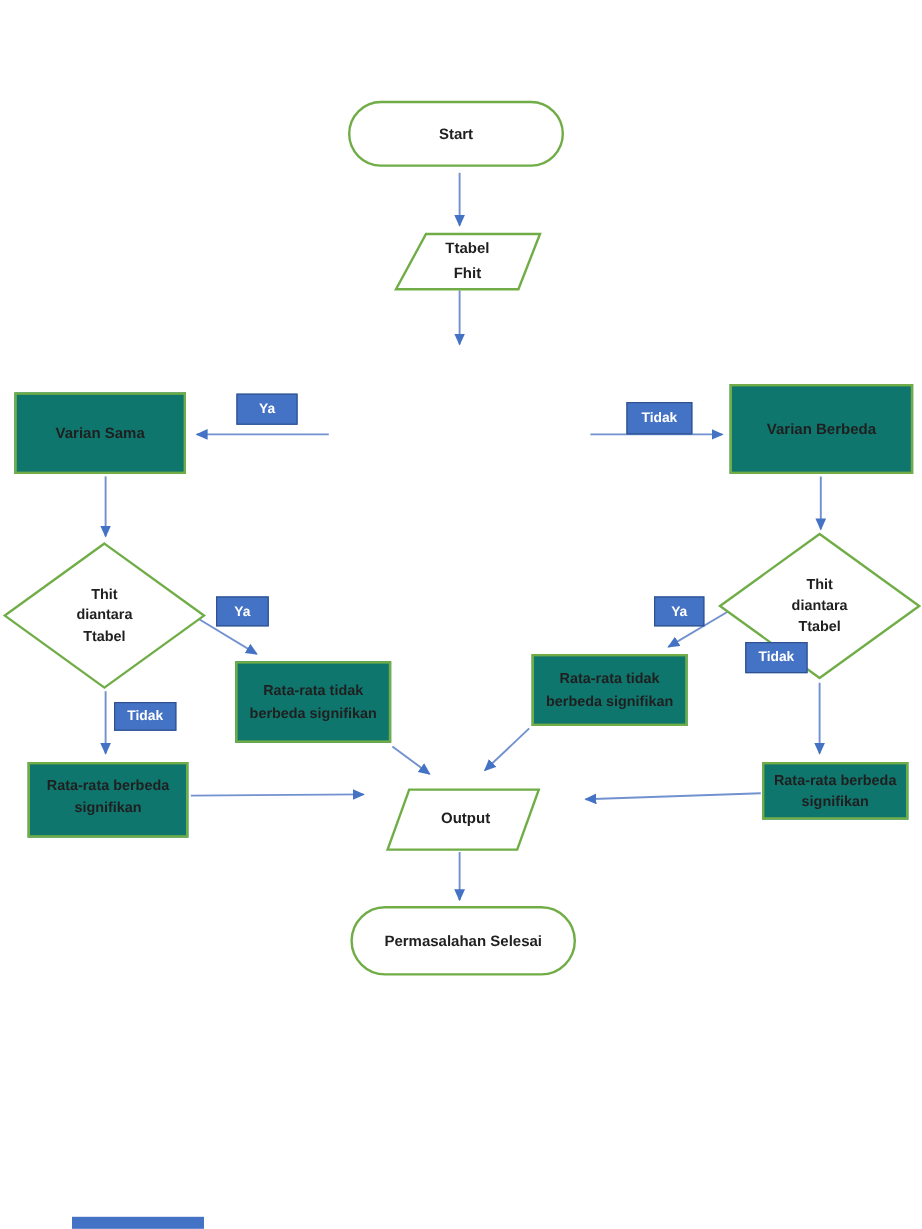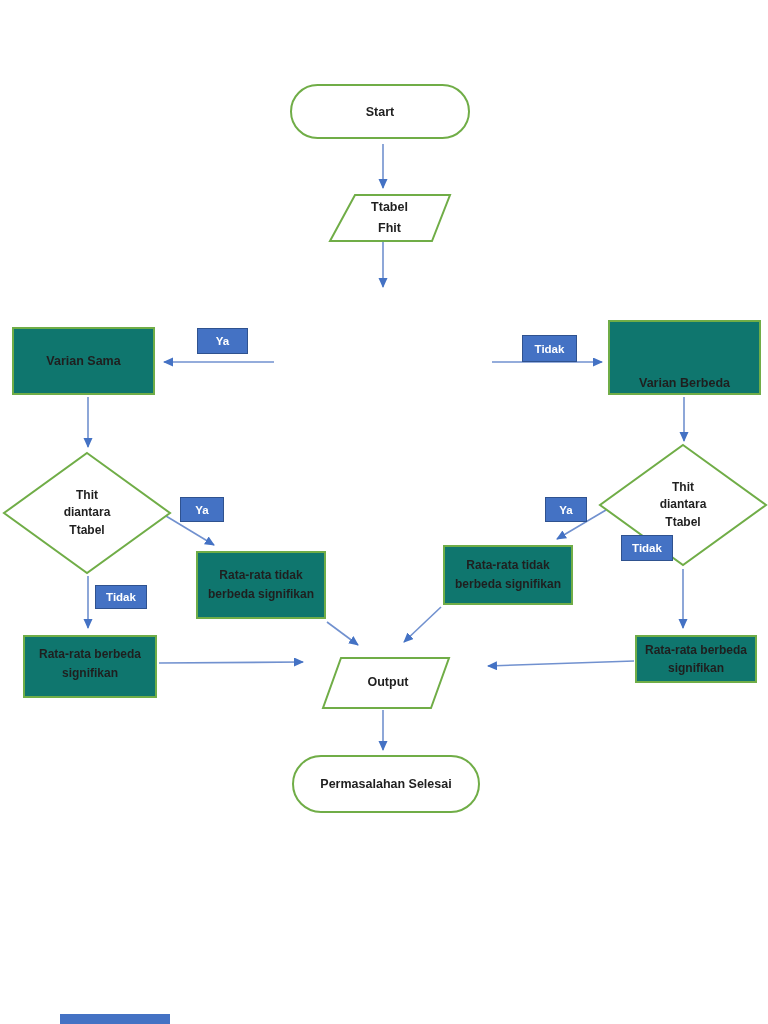--- a/index.html
+++ b/index.html
@@ -74,21 +74,21 @@
       <span>Ttabel</span>
       <span>Fhit</span>
     </div>
   </div>
 
 
   <div class="node rect" style="left:12px; top:327px; width:143px; height:68px;">
     <span>Varian Sama</span>
   </div>
 
-  <div class="node rect" style="left:608px; top:320px; width:153px; height:75px;align-items:flex-end;">
+  <div class="node rect" style="left:608px; top:320px; width:153px; height:75px;">
     <span>Varian Berbeda</span>
   </div>
 
   <div class="shape-wrap" style="left:2px; top:451px; width:170px; height:124px;">
     <svg width="170" height="124">
       <polygon points="85,2 168,62 85,122 2,62" fill="#ffffff" stroke="#70AD47" stroke-width="2"></polygon>
     </svg>
     <div class="shape-label" style="font-size:12px; line-height:1.45;">
       <span>Thit</span>
       <span>diantara</span>

